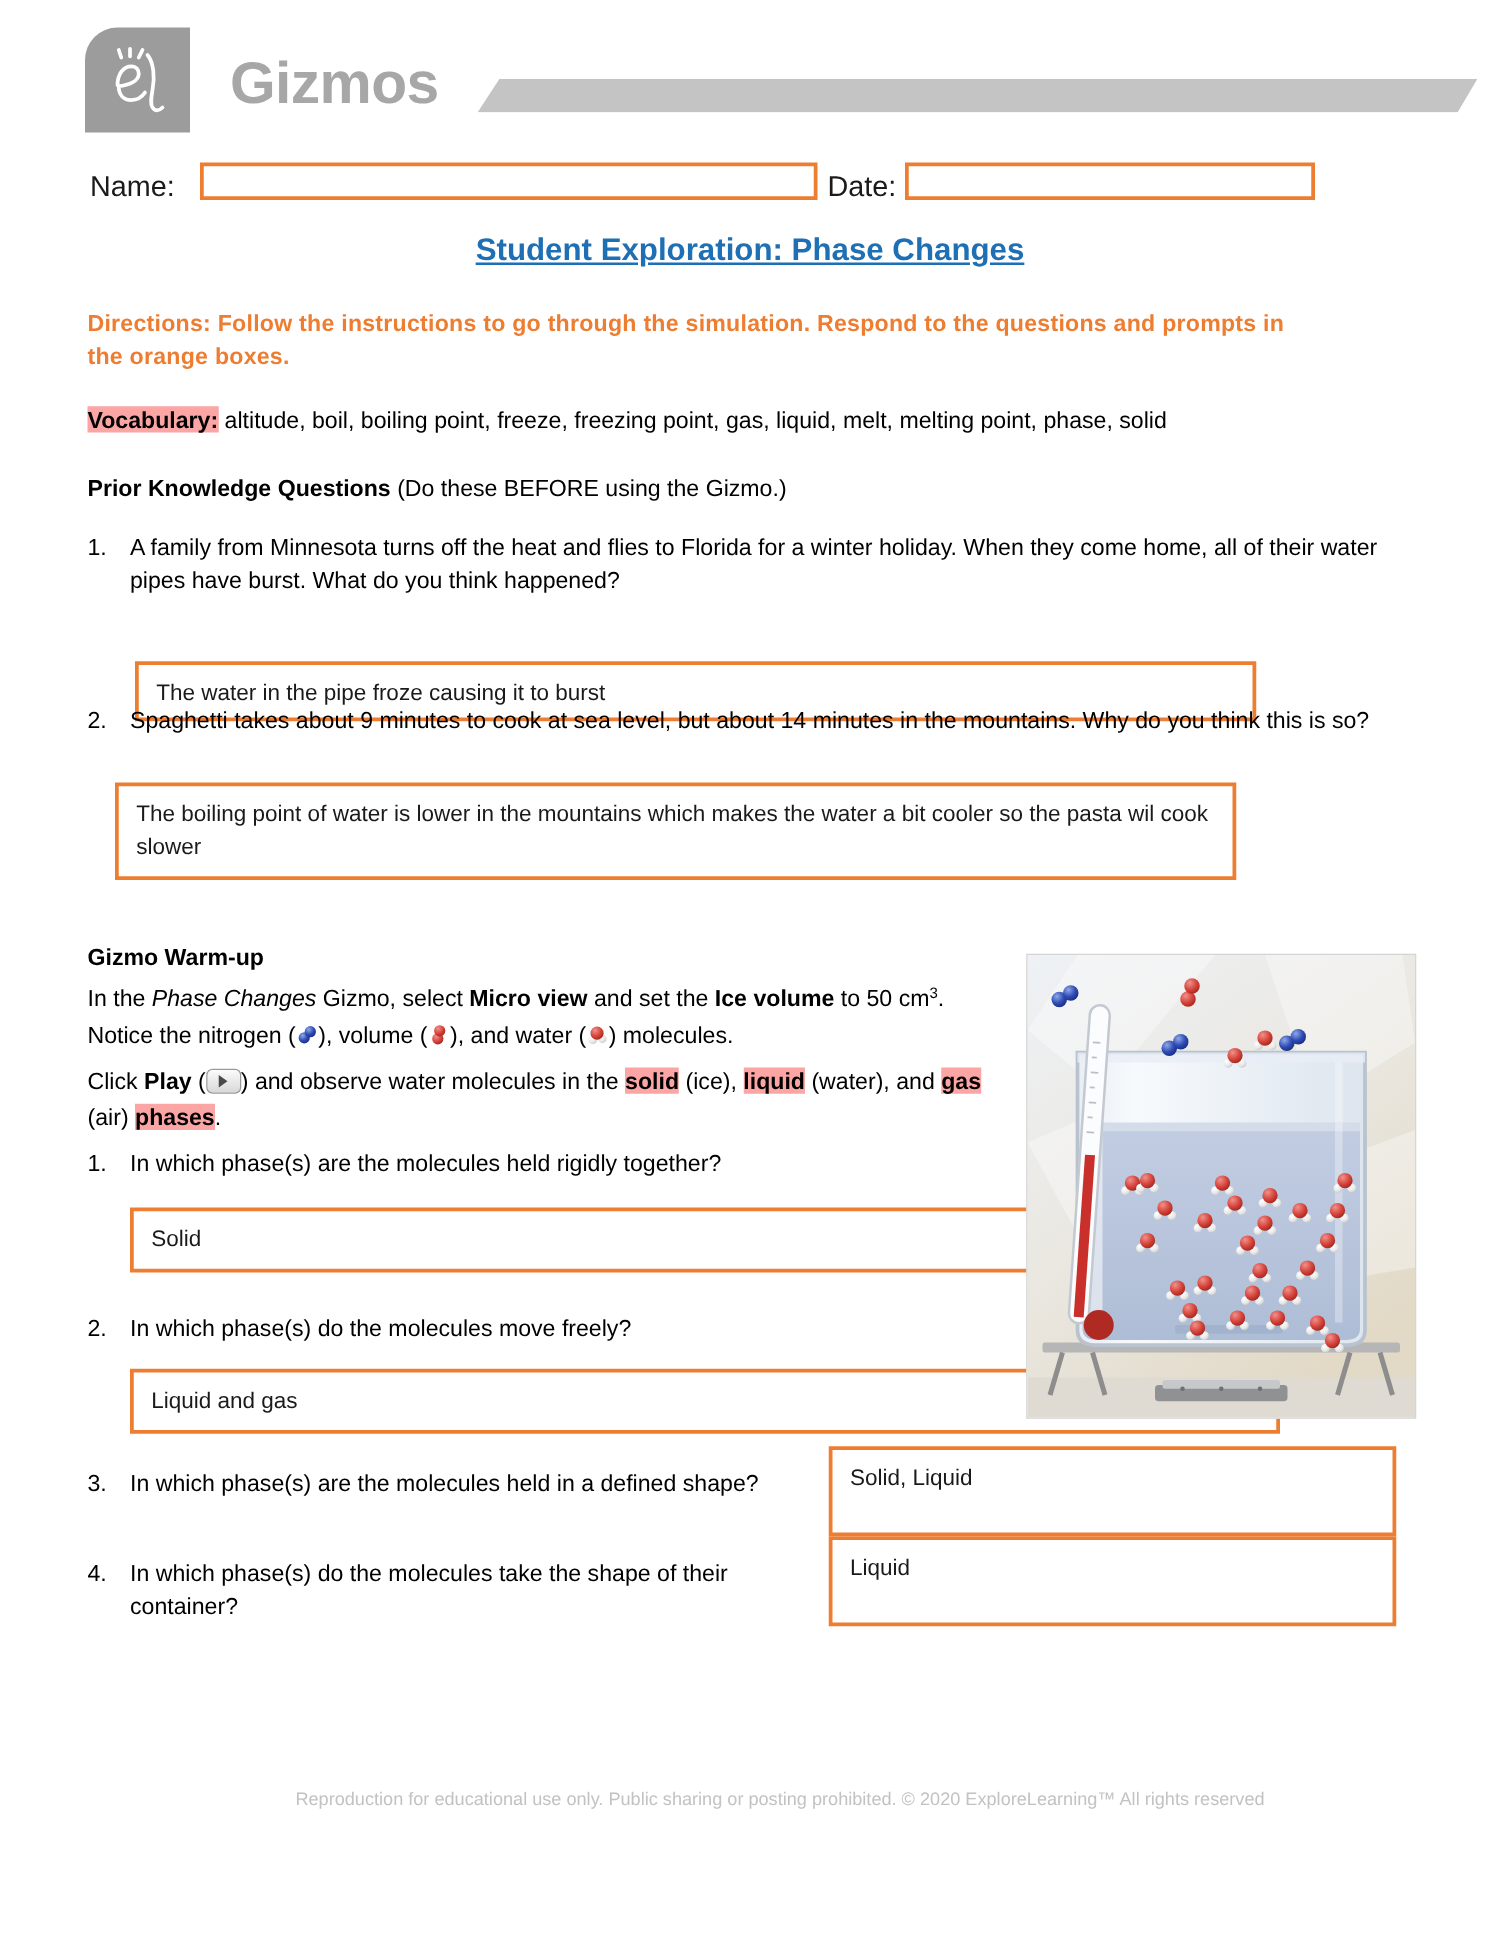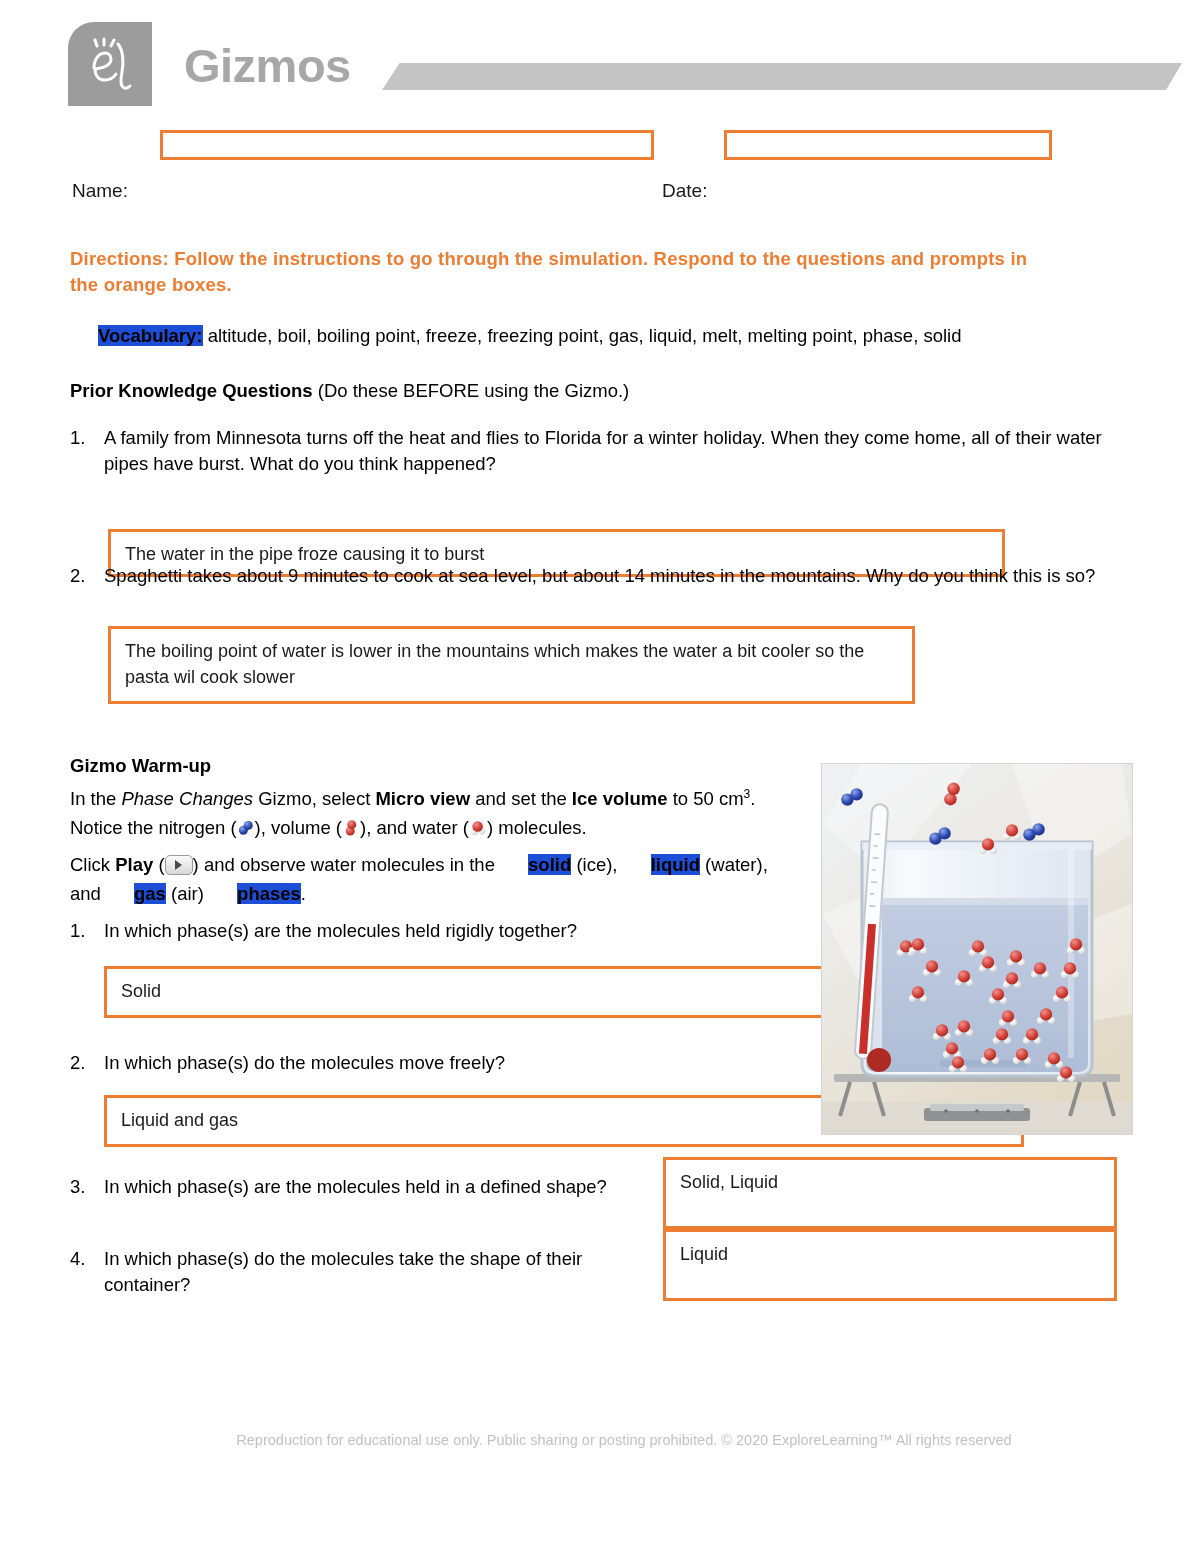--- a/index.html
+++ b/index.html
@@ -71,24 +71,23 @@
   
   .namedate {
     position: absolute;
     left: 72px;
     top: 130px;
     width: 1060px;
     height: 34px;
   }
   .nd-label {
     position: absolute;
-    font-size: 19px;
+    font-size: 23px;
     color: #1a1a1a;
     top: 6px;
-    margin-top: 44px;
   }
   .nd-box {
     position: absolute;
     top: 0px;
     height: 30px;
     box-sizing: border-box;
     border: 3px solid #ED7D31;
     background: #ffffff;
   }
   #name-label { left: 0px; }
@@ -126,23 +125,22 @@
     line-height: 26px;
     letter-spacing: 0.2px;
     margin: 0 0 24px 0;
     width: 990px;
   }
   .vocab {
     margin: 0 0 28px 0;
     font-size: 18.5px;
   }
   .hl {
-    background: #1d4ed8;
+    background: #fca5a5;
     font-weight: bold;
-    margin-left: 28px;
   }
   .pkq {
     margin: 0 0 26px 0;
     font-size: 18.5px;
   }
   .bold { font-weight: bold; }
   .ital { font-style: italic; }
 
   
   .q-row {
@@ -265,20 +263,21 @@
     <div class="brand-bar"></div>
   </div>
 
   <div class="namedate">
     <span class="nd-label" id="name-label">Name:</span>
     <div class="nd-box" id="name-box"></div>
     <span class="nd-label" id="date-label">Date:</span>
     <div class="nd-box" id="date-box"></div>
   </div>
 
+  <div class="doc-title">Student Exploration: Phase Changes</div>
 
   <div class="body-col">
     <p class="directions">Directions: Follow the instructions to go through the simulation. Respond to the questions and prompts in the orange boxes.</p>
     <p class="vocab">
       <span class="hl">Vocabulary:</span>
       <span>altitude, boil, boiling point, freeze, freezing point, gas, liquid, melt, melting point, phase, solid</span>
     </p>
     <p class="pkq">
       <span class="bold">Prior Knowledge Questions</span>
       <span>(Do these BEFORE using the Gizmo.)</span>
@@ -288,21 +287,21 @@
   <div class="q-row" style="left:70px; top:425px; width:1046px;">
     <div class="q-num">1.</div>
     <div class="q-text" style="width:1012px;">A family from Minnesota turns off the heat and flies to Florida for a winter holiday. When they come home, all of their water pipes have burst. What do you think happened?</div>
   </div>
   <div class="ans-box" style="left:108px; top:488px; width:897px; height:48px;margin-top:41px;">The water in the pipe froze causing it to burst</div>
 
   <div class="q-row" style="left:70px; top:563px; width:1046px;">
     <div class="q-num">2.</div>
     <div class="q-text" style="width:1012px;">Spaghetti takes about 9 minutes to cook at sea level, but about 14 minutes in the mountains. Why do you think this is so?</div>
   </div>
-  <div class="ans-box" style="left:108px; top:626px; width:807px; height:78px;">The boiling point of water is lower in the mountains which makes the water a bit cooler so the pasta wil cook slower</div>
+  <div class="ans-box" style="left:92px; top:626px; width:897px; height:78px;">The boiling point of water is lower in the mountains which makes the water a bit cooler so the pasta wil cook slower</div>
 
   <div class="beaker-fig">
     <svg viewBox="0 0 310 370" width="310" height="370">
       <defs>
         <linearGradient id="bgGrad" x1="0" y1="0" x2="0.6" y2="1">
           <stop offset="0" stop-color="#eef1f5"></stop>
           <stop offset="0.55" stop-color="#eae7e0"></stop>
           <stop offset="1" stop-color="#e2d9c6"></stop>
         </linearGradient>
         <linearGradient id="waterGrad" x1="0" y1="0" x2="0" y2="1">

